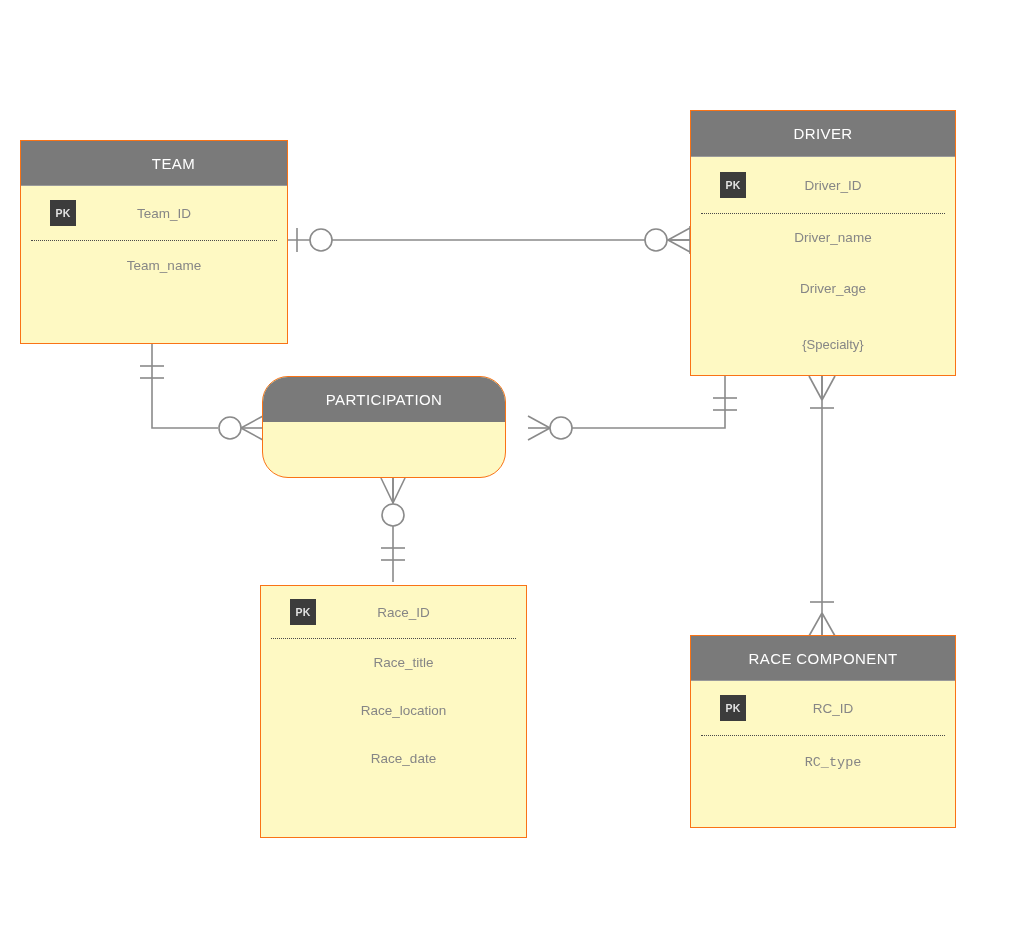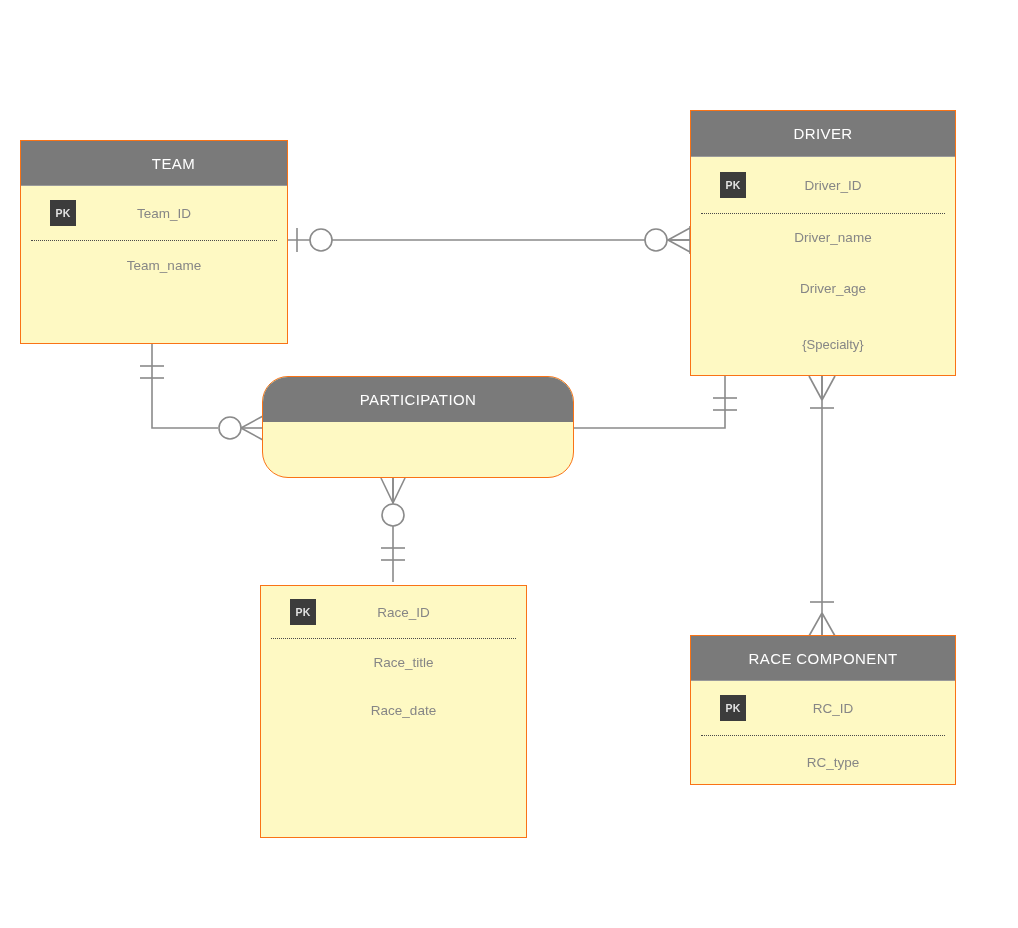--- a/index.html
+++ b/index.html
@@ -204,47 +204,50 @@
       </div>
       <div class="attr" style="height:54px;">
         <span class="label">Driver_age</span>
       </div>
       <div class="attr" style="height:58px;">
         <span class="label" style="font-size:13px;">{Specialty}</span>
       </div>
     </div>
   </div>
 
-  <div class="entity rounded" style="left:262px; top:376px; width:312px; height:102px;">
+  <div class="entity rounded" style="left:262px; top:376px; width:244px; height:102px;">
     <div class="ent-header" style="height:45px;">PARTICIPATION</div>
   </div>
 
   <div class="entity" style="left:260px; top:585px; width:267px; height:253px;">
     <div class="ent-body" style="height:205px;">
       <div class="attr" style="height:52px;">
         <span class="pk-badge" style="left:9px; top:13px;">PK</span>
         <span class="label">Race_ID</span>
       </div>
       <div class="pk-divider" style="top:52px;"></div>
       <div class="attr" style="height:48px;">
         <span class="label">Race_title</span>
       </div>
       <div class="attr" style="height:48px;">
+        <span class="label">Race_location</span>
+      </div>
+      <div class="attr" style="height:48px;">
         <span class="label">Race_date</span>
       </div>
     </div>
   </div>
 
-  <div class="entity" style="left:690px; top:635px; width:266px; height:150px;">
+  <div class="entity" style="left:690px; top:635px; width:266px; height:193px;">
     <div class="ent-header" style="height:45px;">RACE COMPONENT</div>
     <div class="ent-body" style="height:108px;">
       <div class="attr" style="height:54px;">
         <span class="pk-badge" style="left:9px; top:14px;">PK</span>
         <span class="label">RC_ID</span>
       </div>
       <div class="pk-divider" style="top:54px;"></div>
-      <div class="attr" style="height:54px;">
+      <div class="attr" style="height:54px;font-family:Liberation Mono, monospace;">
         <span class="label">RC_type</span>
       </div>
     </div>
   </div>
 
 </div>
 
 </body></html>

